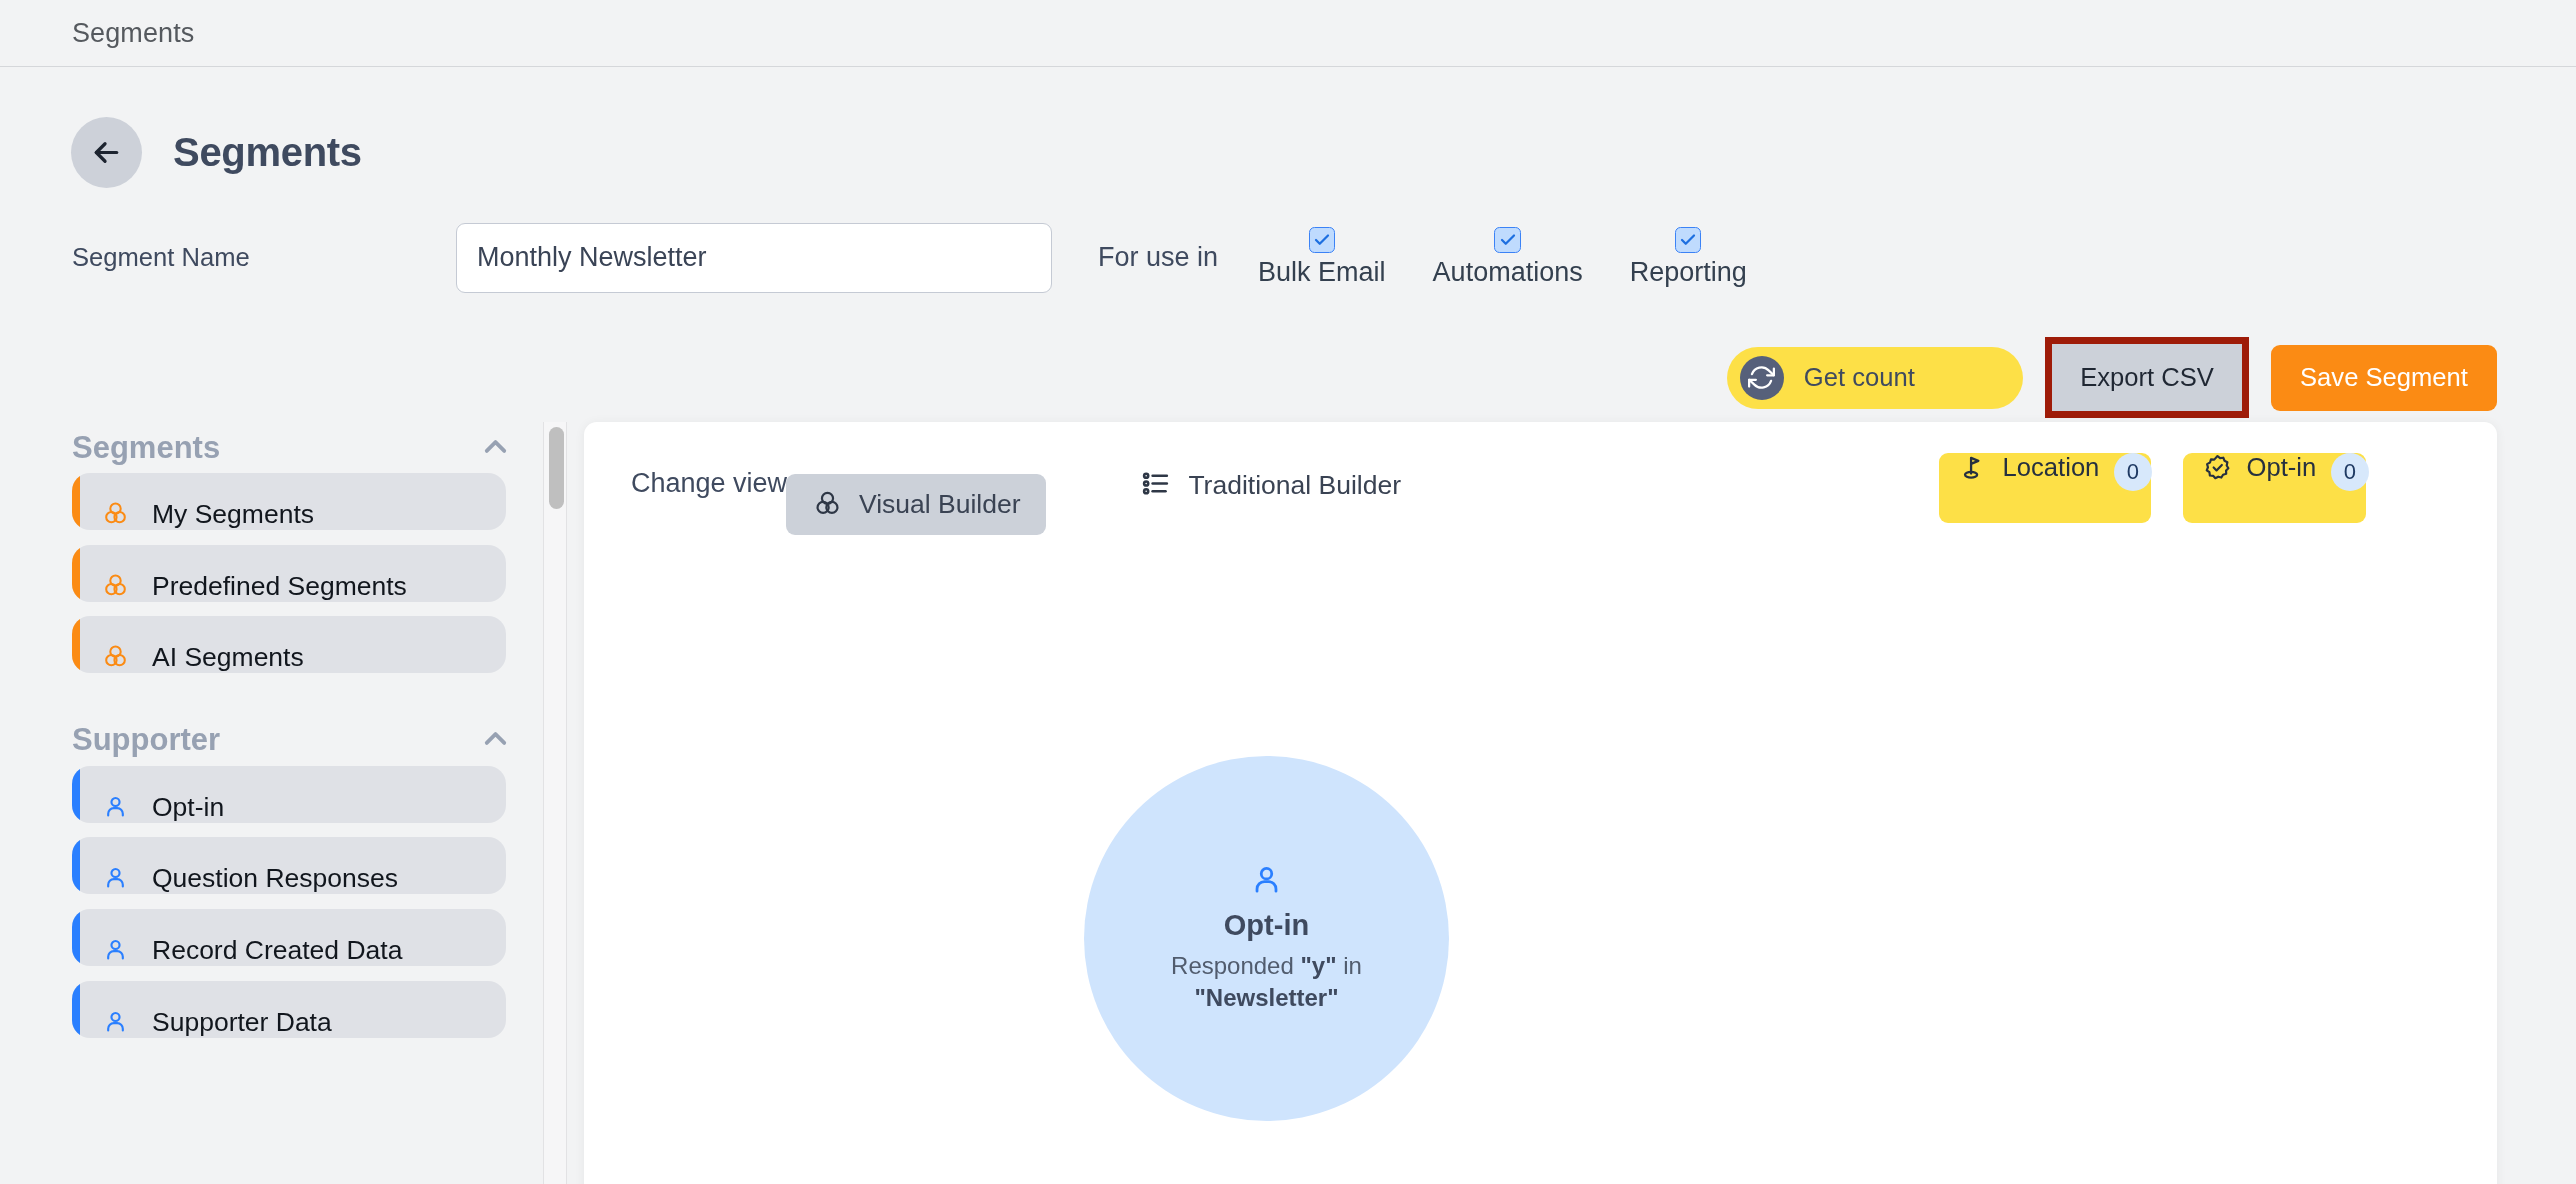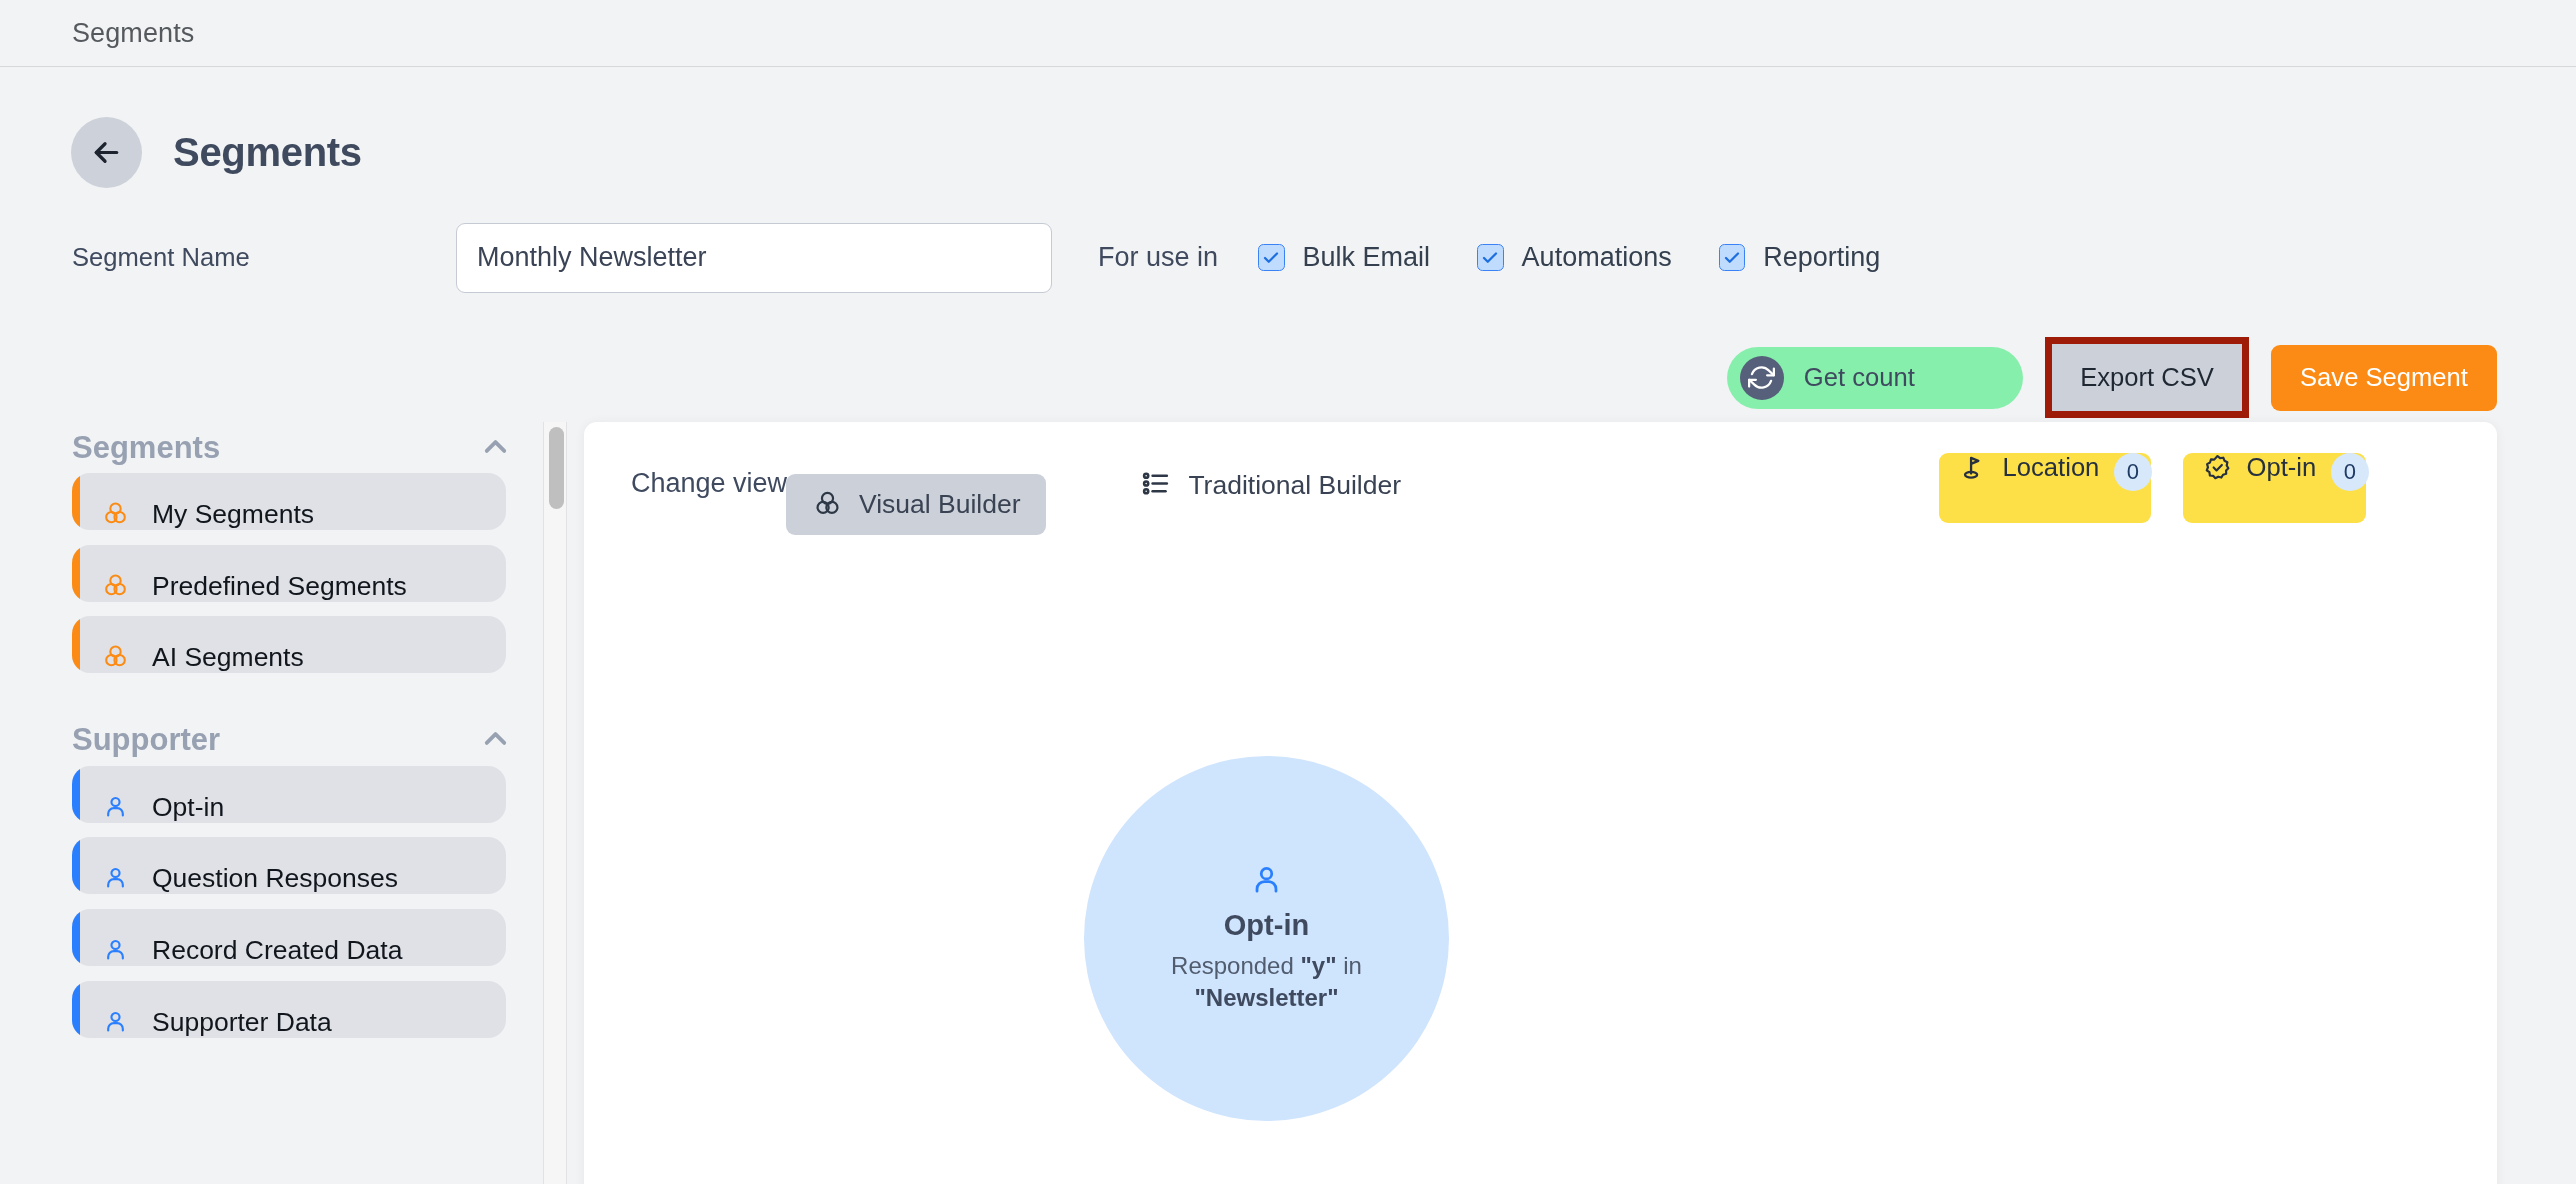--- a/index.html
+++ b/index.html
@@ -101,23 +101,24 @@
   }
   .cbx-group {
     display: flex;
     align-items: center;
     margin-left: 40px;
     gap: 47px;
   }
   .cbx-item {
     display: flex;
     align-items: center;
-    gap: 18px;
-    cursor: pointer;
-    white-space: nowrap;
+    gap: 4px;
+    cursor: pointer;
+    white-space: nowrap;
+    flex-direction: column;
   }
   .cbx-box {
     width: 26.5px; height: 26.5px;
     border-radius: 5.5px;
     background: #bfdbfe;
     border: 1.8px solid #3b82f6;
     box-sizing: border-box;
     display: flex;
     align-items: center;
     justify-content: center;
@@ -133,21 +134,21 @@
     position: absolute;
     right: 79px;
     top: 337px;
     display: flex;
     align-items: center;
     gap: 0;
   }
   .getcount-btn {
     width: 296px;
     height: 62px;
-    background: #86efac;
+    background: #fde047;
     border-radius: 31px;
     display: flex;
     align-items: center;
     padding-left: 12.8px;
     box-sizing: border-box;
     cursor: pointer;
     margin-right: 22px;
   }
   .getcount-icon {
     width: 44px; height: 44px;

